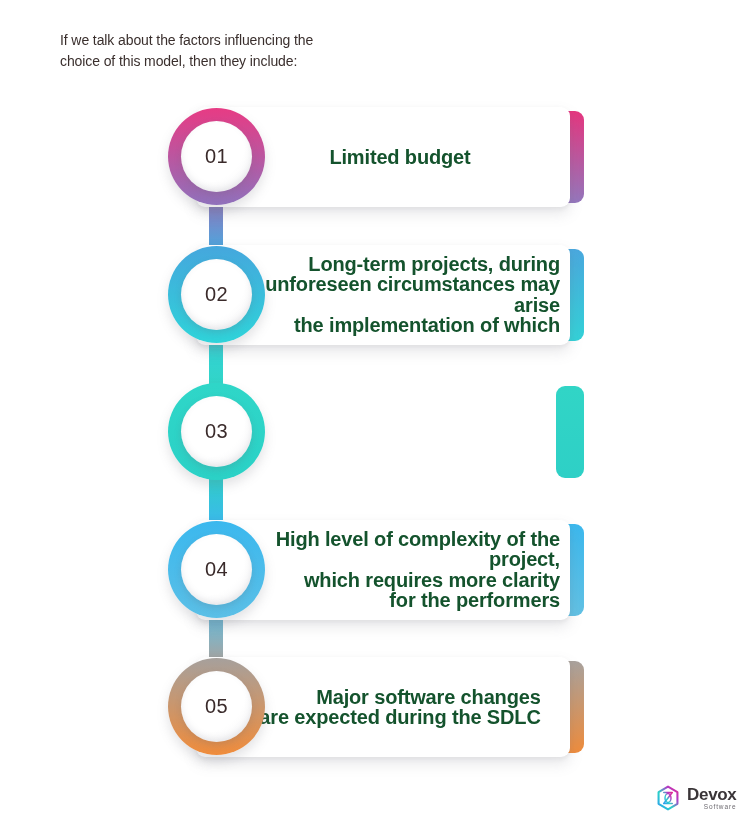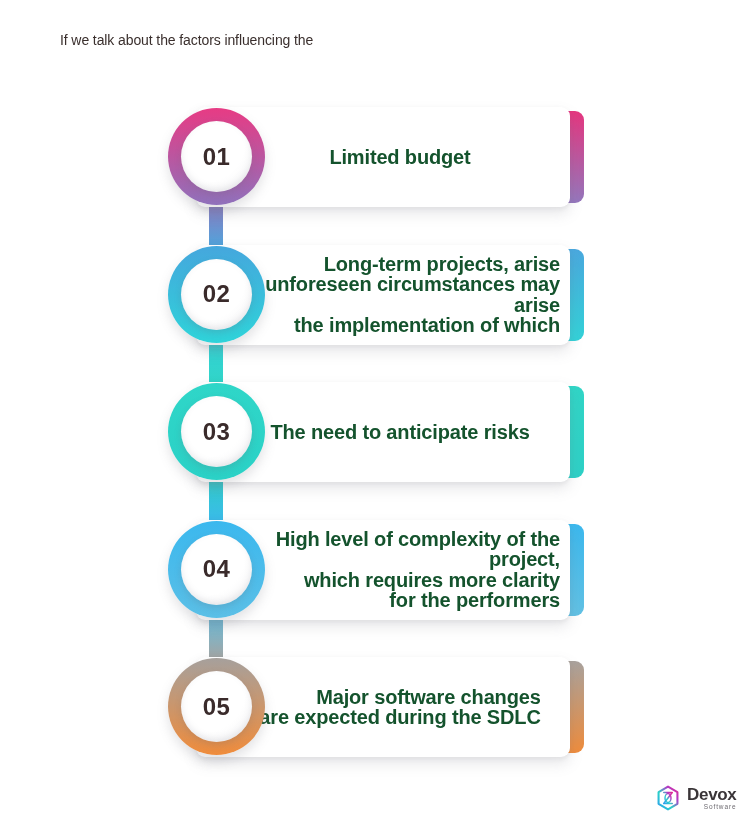--- a/index.html
+++ b/index.html
@@ -114,22 +114,22 @@
     height: 71px;
     border-radius: 50%;
     background: radial-gradient(circle at 34% 30%, #ffffff 0%, #ffffff 58%, #f1f1f3 100%);
     box-shadow: inset 0 -3px 6px rgba(130,130,140,0.16),
                 0 3px 7px rgba(100,100,110,0.20);
     display: flex;
     align-items: center;
     justify-content: center;
   }
   .ring-num {
-    font-size: 24px;
-    font-weight: bold;
+    font-size: 20px;
+    font-weight: normal;
     color: #3a2b2b;
     letter-spacing: 0.4px;
   }
 
   
   #logo {
     position: absolute;
     left: 655px;
     top: 785px;
     display: flex;
@@ -150,20 +150,21 @@
     letter-spacing: 0.9px;
     align-self: flex-end;
     margin-top: 1px;
   }
 </style>
 </head>
 <body>
 
 <div id="intro">
   <span class="line">If we talk about the factors influencing the</span>
+  <span class="line">choice of this model, then they include:</span>
 </div>
 
 <div id="timeline">
     <div class="connector" style="top: 91px; height: 52.5px; background: linear-gradient(rgb(148, 118, 189), rgb(74, 168, 222));"></div>
     <div class="connector" style="top: 228.5px; height: 52.5px; background: linear-gradient(rgb(51, 210, 216), rgb(49, 213, 198));"></div>
     <div class="connector" style="top: 366px; height: 52.5px; background: linear-gradient(rgb(46, 208, 198), rgb(60, 184, 237));"></div>
     <div class="connector" style="top: 503.5px; height: 52.5px; background: linear-gradient(rgb(98, 193, 228), rgb(169, 162, 157));"></div>
     <div class="row" style="top: 0px;">
       <div class="tab" style="background: linear-gradient(rgb(229, 54, 127), rgb(148, 119, 189));"></div>
       <div class="card">
@@ -174,38 +175,33 @@
       <div class="ring" style="background: linear-gradient(rgb(231, 59, 132), rgb(143, 113, 187));">
         <div class="ring-inner">
           <span class="ring-num">01</span>
         </div>
       </div>
     </div>
     <div class="row" style="top: 137.5px;">
       <div class="tab" style="background: linear-gradient(rgb(74, 168, 222), rgb(51, 210, 216));"></div>
       <div class="card">
         <div class="card-text">
-          <span class="tline">Long-term projects, arise</span>
+          <span class="tline">Long-term projects, during</span>
           <span class="tline">unforeseen circumstances may arise</span>
           <span class="tline">the implementation of which</span>
         </div>
       </div>
       <div class="ring" style="background: linear-gradient(rgb(69, 167, 221), rgb(47, 211, 217));">
         <div class="ring-inner">
           <span class="ring-num">02</span>
         </div>
       </div>
     </div>
     <div class="row" style="top: 275px;">
       <div class="tab" style="background: linear-gradient(rgb(49, 213, 198), rgb(46, 208, 198));"></div>
-      <div class="card">
-        <div class="card-text">
-          <span class="tline">The need to anticipate risks</span>
-        </div>
-      </div>
       <div class="ring" style="background: linear-gradient(rgb(47, 214, 200), rgb(43, 209, 198));">
         <div class="ring-inner">
           <span class="ring-num">03</span>
         </div>
       </div>
     </div>
     <div class="row" style="top: 412.5px;">
       <div class="tab" style="background: linear-gradient(rgb(60, 184, 237), rgb(98, 193, 228));"></div>
       <div class="card">
         <div class="card-text">

